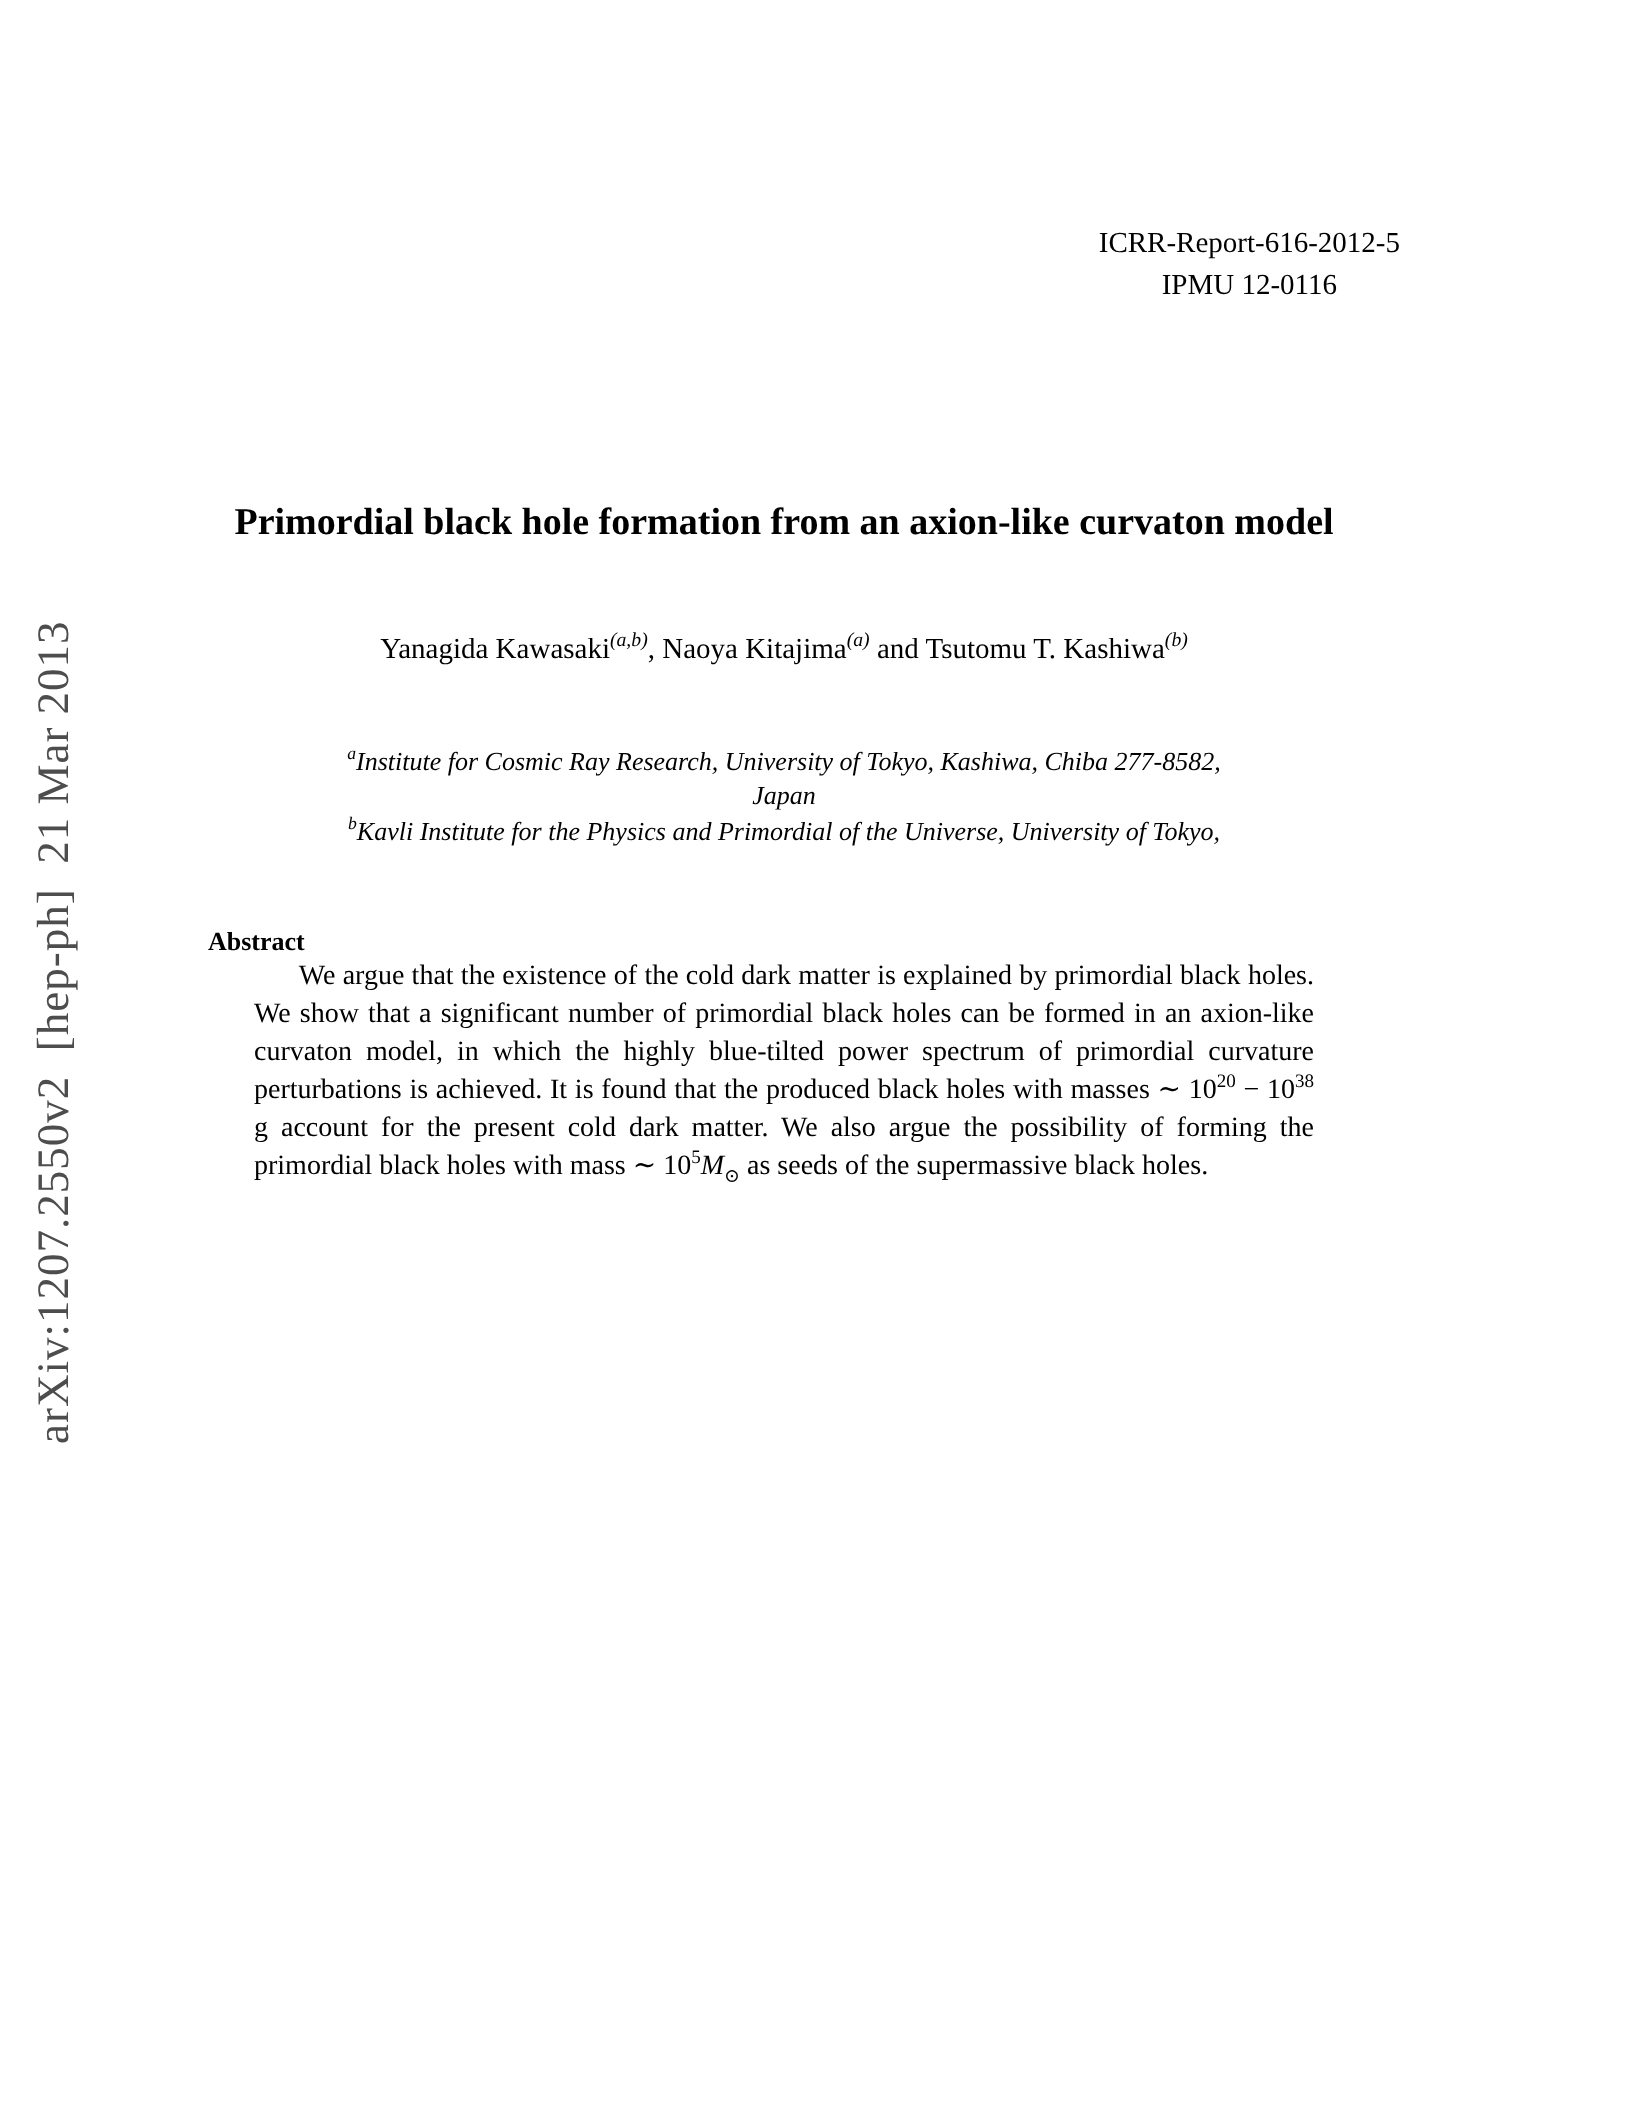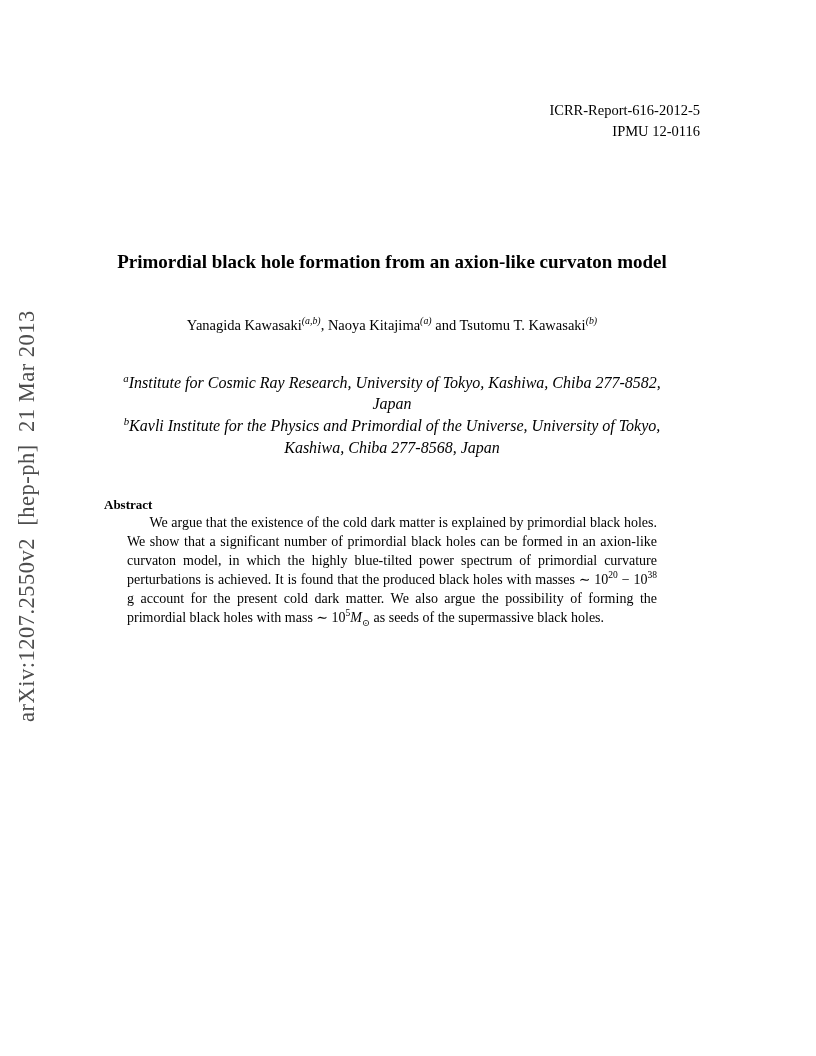--- a/index.html
+++ b/index.html
@@ -12,23 +12,23 @@
     height: 1056px;
     position: relative;
     font-family: "Liberation Serif", "DejaVu Serif", serif;
     color: #000000;
     overflow: hidden;
   }
 
   
   .report-ids {
     position: absolute;
-    top: 100px;
+    top: 112px;
     right: 116px;
-    text-align: right;
+    text-align: center;
     font-size: 14.5px;
     line-height: 1.45;
   }
 
   
   .arxiv-sidebar {
     position: absolute;
     left: 14px;
     top: 268px;
     height: 496px;
@@ -73,21 +73,21 @@
     vertical-align: sub;
     line-height: 0;
   }
   .authors sup, .affiliations sup {
     font-style: italic;
   }
 
   .affiliations {
     text-align: center;
     font-style: italic;
-    font-size: 16px;
+    font-size: 13px;
     line-height: 1.36;
     margin: 38px 0 0 0;
   }
 
   .abstract-heading {
     text-align: left;
     font-weight: bold;
     font-size: 13px;
     margin: 38px 0 0 0;
   }
@@ -110,26 +110,25 @@
   <div>ICRR-Report-616-2012-5</div>
   <div>IPMU 12-0116</div>
 </div>
 
 <div class="arxiv-sidebar">arXiv:1207.2550v2  [hep-ph]  21 Mar 2013</div>
 
 <main class="content">
 
   <h1 class="paper-title">Primordial black hole formation from an axion-like curvaton model</h1>
 
-  <p class="authors"><span>Yanagida Kawasaki</span><sup>(a,b)</sup><span>, Naoya Kitajima</span><sup>(a)</sup><span> and Tsutomu T. Kawasaki</span><sup>(b)</sup></p>
+  <p class="authors"><span>Yanagida Kawasaki</span><sup>(a,b)</sup><span>, Naoya Kitajima</span><sup>(a)</sup><span> and Tsutomu T. Kashiwa</span><sup>(b)</sup></p>
 
   <div class="affiliations">
     <div><sup>a</sup><span>Institute for Cosmic Ray Research, University of Tokyo, Kashiwa, Chiba 277-8582,</span></div>
     <div>Japan</div>
     <div><sup>b</sup><span>Kavli Institute for the Physics and Primordial of the Universe, University of Tokyo,</span></div>
-    <div>Kashiwa, Chiba 277-8568, Japan</div>
   </div>
 
   <div class="abstract-heading">Abstract</div>
 
   <p class="abstract-body"><span>We argue that the existence of the cold dark matter is explained by primordial black holes. We show that a significant number of primordial black holes can be formed in an axion-like curvaton model, in which the highly blue-tilted power spectrum of primordial curvature perturbations is achieved. It is found that the produced black holes with masses ∼ 10</span><sup>20</sup><span> − 10</span><sup>38</sup><span> g account for the present cold dark matter. We also argue the possibility of forming the primordial black holes with mass ∼ 10</span><sup>5</sup><span class="it">M</span><sub>⊙</sub><span> as seeds of the supermassive black holes.</span></p>
 
 </main>
 
 </body></html>

